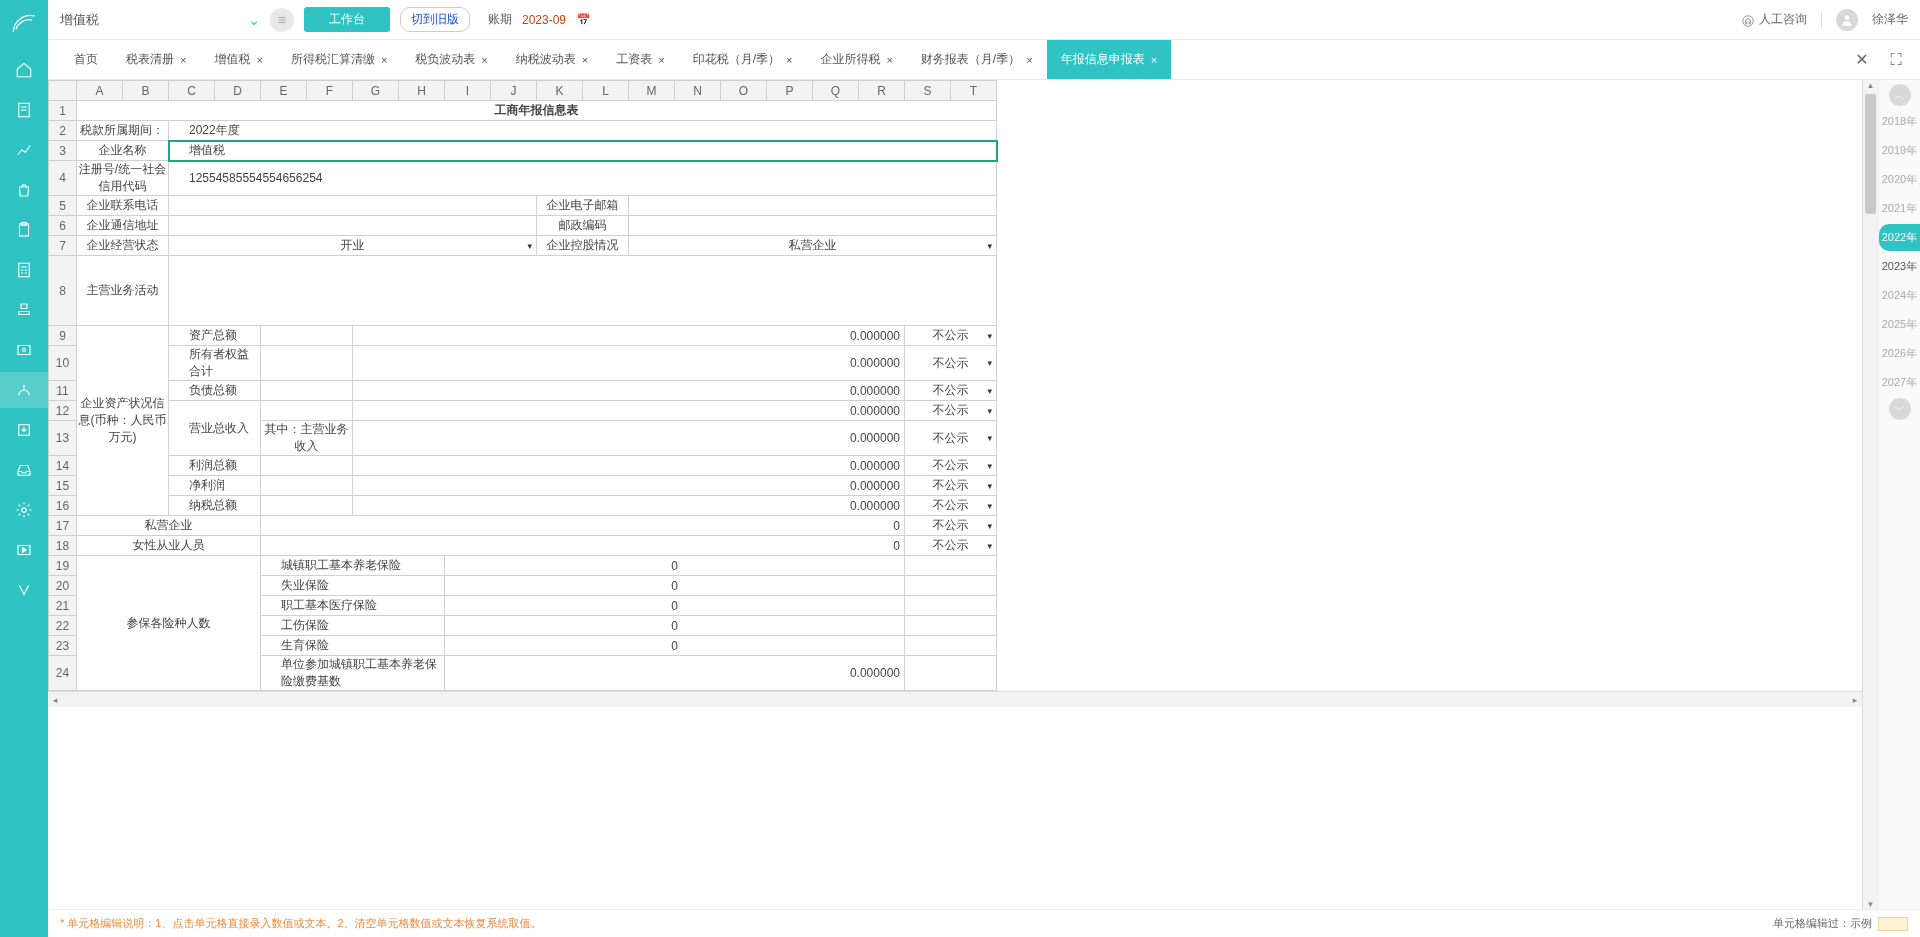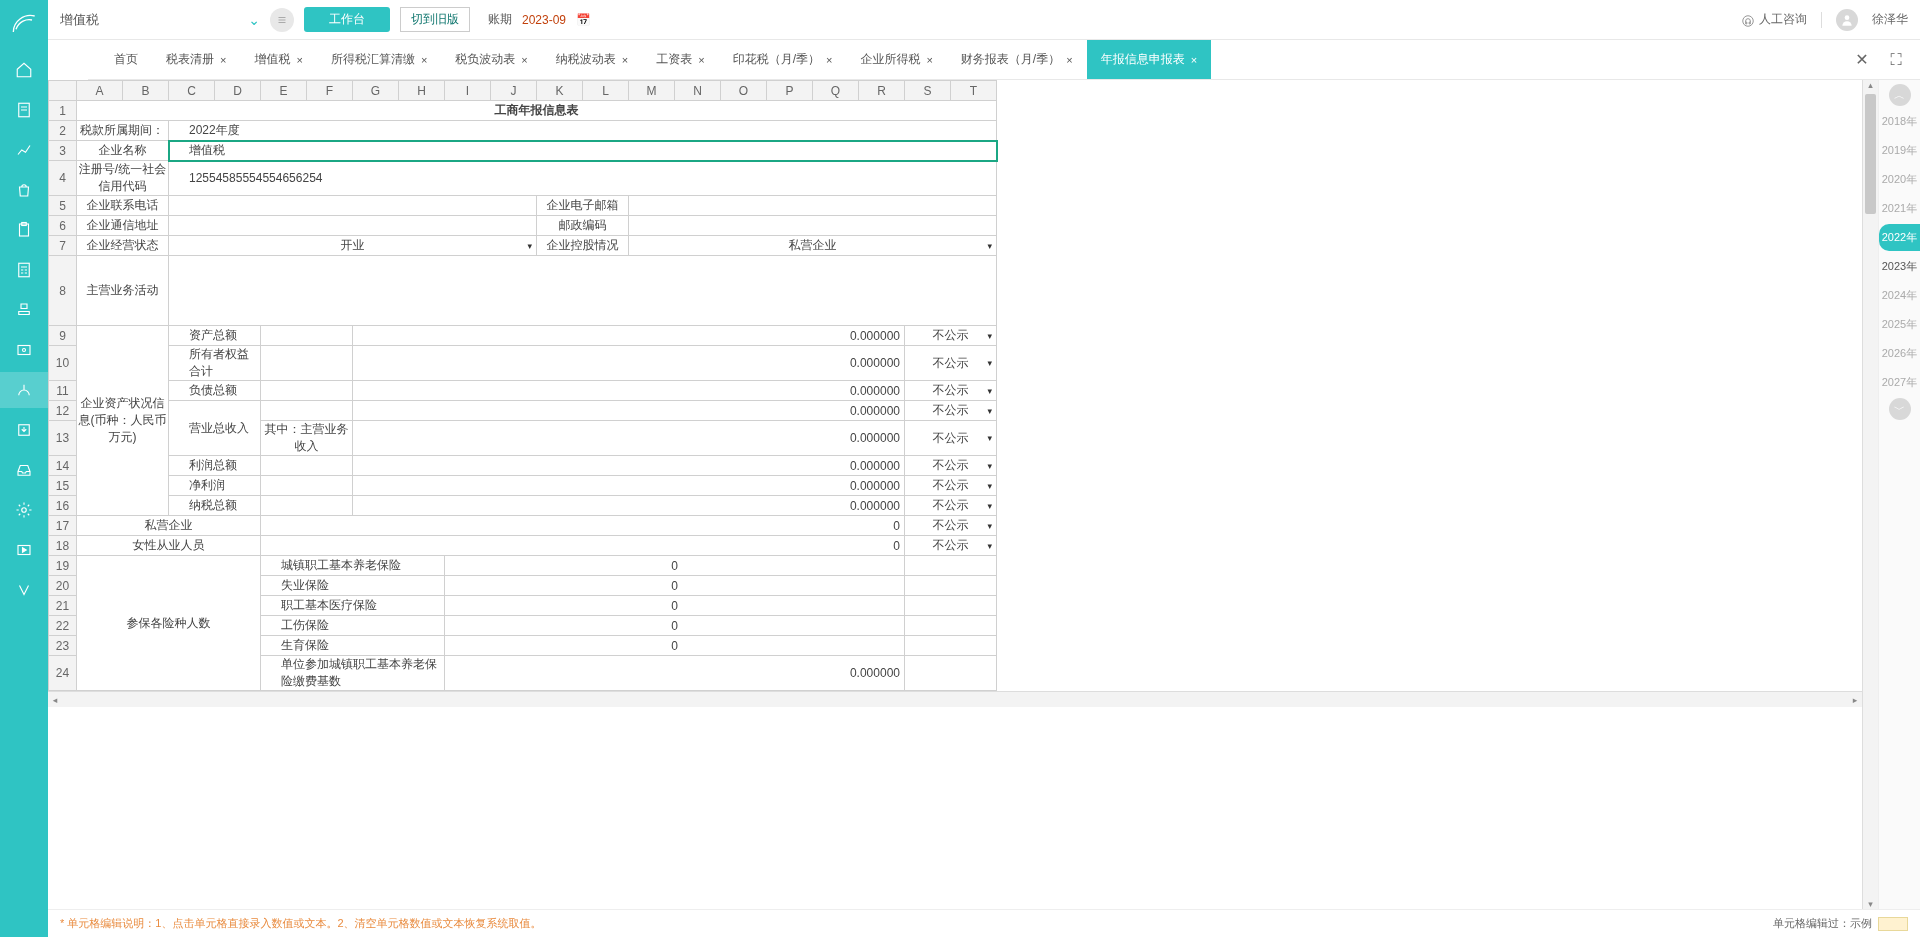--- a/index.html
+++ b/index.html
@@ -15,30 +15,30 @@
 
 
 .main { flex: 1; display: flex; flex-direction: column; background: #fff; overflow: hidden; }
 
 
 .header { height: 40px; display: flex; align-items: center; padding: 0 12px; border-bottom: 1px solid #e8e8e8; gap: 10px; }
 .company-select { display: flex; align-items: center; gap: 8px; min-width: 200px; cursor: pointer; font-size: 13px; color: #555; }
 .company-select .chev { color: #2fc4c3; font-size: 14px; }
 .round-btn { width: 24px; height: 24px; border-radius: 50%; background: #e8e8e8; display:flex; align-items:center; justify-content:center; cursor:pointer; }
 .btn-primary { background: #2fc4c3; color: #fff; border: none; padding: 4px 25px; border-radius: 3px; font-size: 12px; cursor: pointer; }
-.btn-outline { background: #fff; color: #0f766e; border: 1px solid #ccc; padding: 3px 10px; border-radius: 0; font-size: 12px; cursor:pointer; }
+.btn-outline { background: #fff; color: #1d4ed8; border: 1px solid #ccc; padding: 3px 10px; border-radius: 10px; font-size: 12px; cursor:pointer; }
 .period-label { font-size: 12px; color: #555; margin-left: 8px; }
 .period-val { font-size: 12px; color: #c2410c; }
 .cal-icon { color: #2fc4c3; font-size: 12px; }
 .header-right { margin-left: auto; display: flex; align-items: center; gap: 14px; font-size: 12px; color: #666; }
 .header-right .divider { width: 1px; height: 16px; background: #ddd; }
 .avatar { width: 22px; height: 22px; border-radius: 50%; background: #d8d8d8; display:inline-flex; align-items:center; justify-content:center; }
 
 
-.tabbar { height: 40px; display: flex; align-items: center; padding: 0 12px; border-bottom: 1px solid #e8e8e8; gap: 0; overflow: hidden; margin-left: 40px; }
+.tabbar { height: 40px; display: flex; align-items: center; padding: 0 12px; border-bottom: 1px solid #e8e8e8; gap: 0; overflow: hidden; }
 .tab { display: flex; align-items: center; padding: 0 14px; height: 40px; font-size: 12px; color: #555; cursor: pointer; white-space: nowrap; gap: 6px; }
 .tab.active { background: #2fc4c3; color: #fff; }
 .tab .close { font-size: 11px; cursor: pointer; }
 .tabbar-right { margin-left: auto; display:flex; align-items:center; gap: 10px; }
 .tabbar-right .tb-icon { width: 24px; height: 24px; display:flex; align-items:center; justify-content:center; cursor:pointer; color:#666; }
 
 
 .subtoolbar { height: 44px; display: flex; align-items: center; padding: 0 12px; gap: 0; }
 .subtab { padding: 6px 16px; font-size: 12px; cursor: pointer; color: #666; background: #eee; }
 .subtab.active { color: #2fc4c3; background: transparent; border-top: 2px solid #2fc4c3; }

